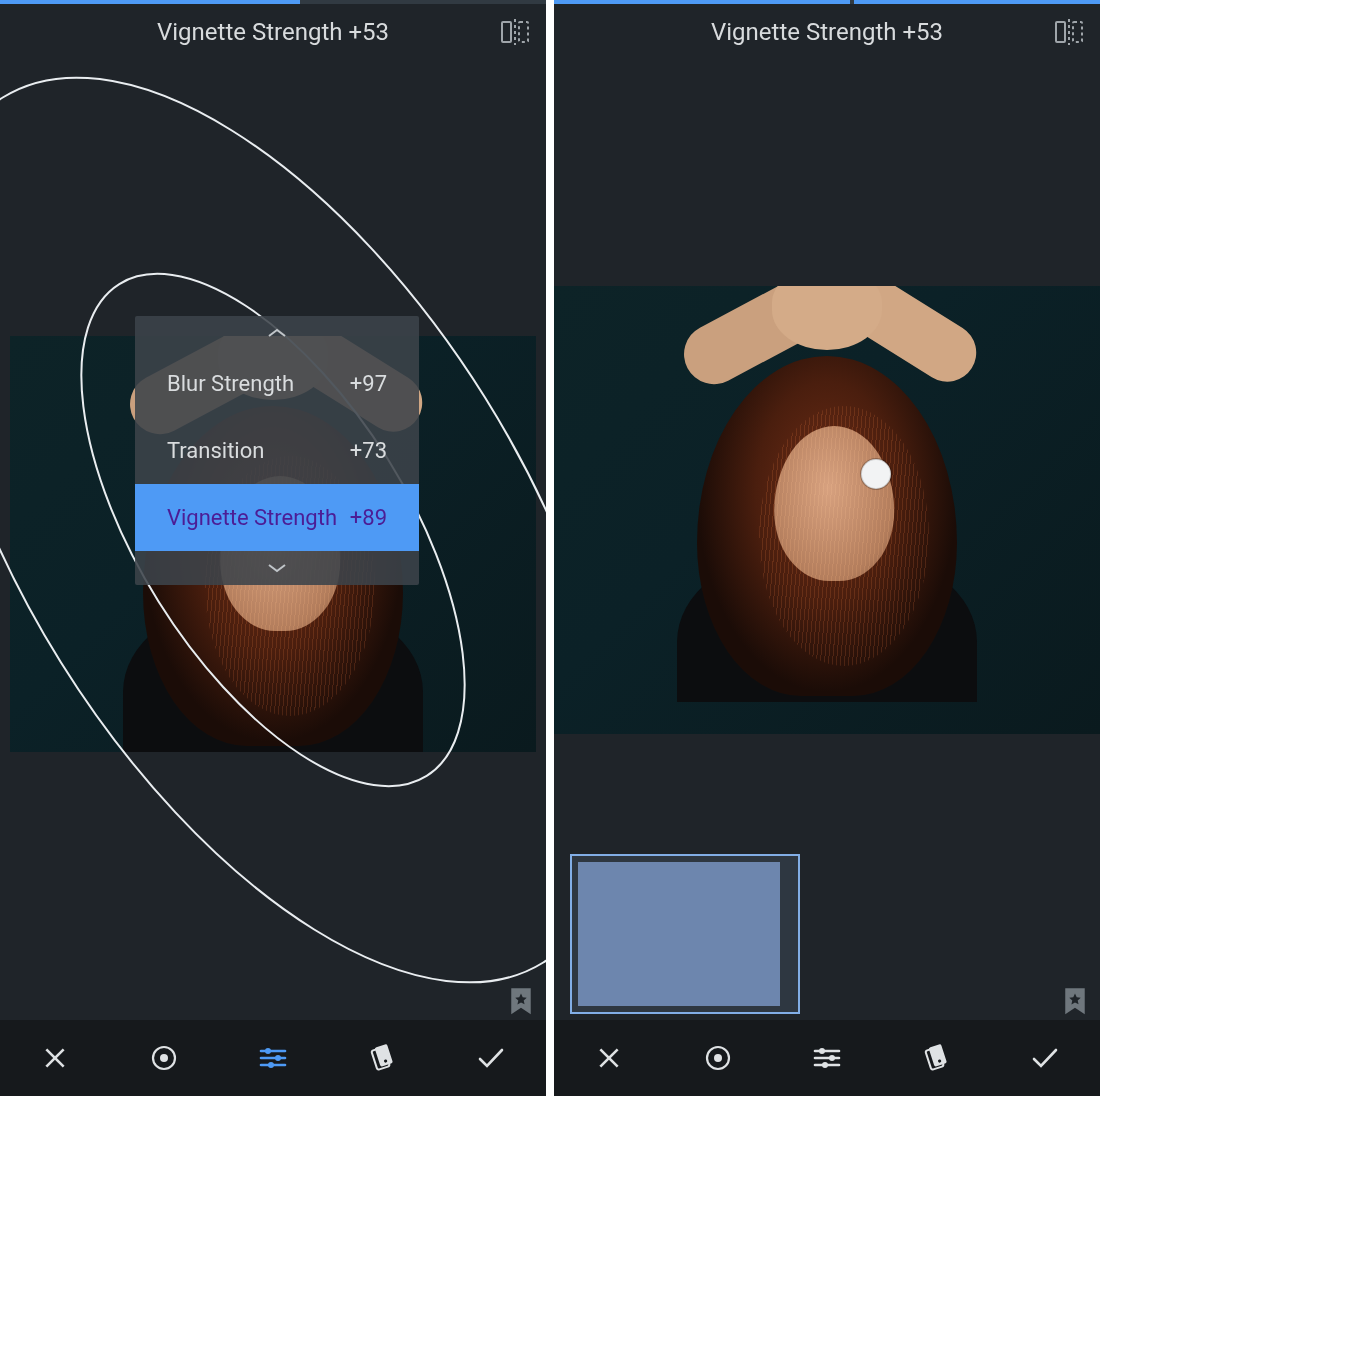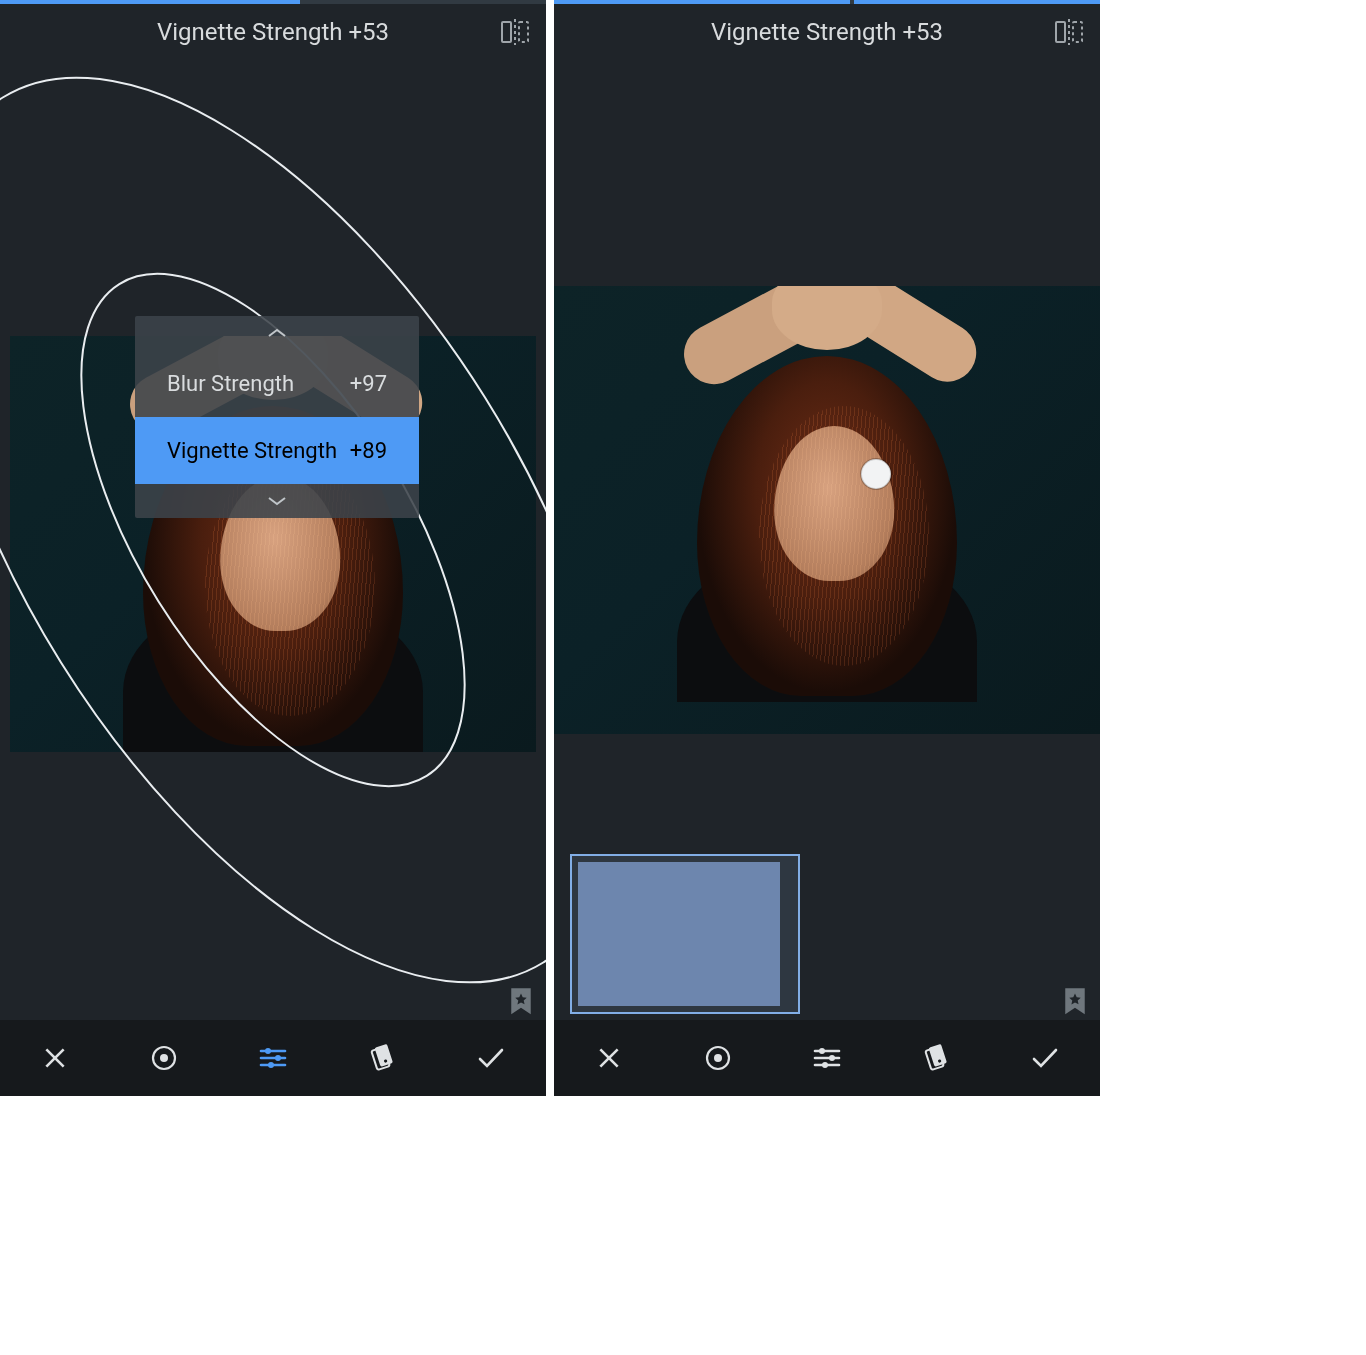--- a/index.html
+++ b/index.html
@@ -26,21 +26,21 @@
   .hand{position:absolute;left:50%;top:-6px;transform:translateX(-50%);width:110px;height:80px;background:#d4ab88;border-radius:40% 40% 50% 50%;}
   .torso{position:absolute;left:50%;bottom:0;transform:translateX(-50%);width:300px;height:150px;background:#0c0d0f;border-radius:40% 40% 0 0 / 60% 60% 0 0;}
   .strands{position:absolute;left:50%;top:120px;transform:translateX(-40%);width:170px;height:260px;background:repeating-linear-gradient(95deg,rgba(90,40,20,0) 0 3px,rgba(120,55,28,.35) 3px 4px);border-radius:50%;mix-blend-mode:screen;pointer-events:none;}
   
   .ellipses{position:absolute;left:0;right:0;top:60px;bottom:90px;pointer-events:none;}
   .ellipses svg{width:100%;height:100%;}
   
   .panel{position:absolute;left:95px;top:316px;width:284px;background:rgba(60,67,74,.88);border-radius:2px;color:#d2d6d9;margin-left:40px;}
   .panel .caret{height:34px;display:flex;align-items:center;justify-content:center;color:#c0c5c9;}
   .panel-row{height:67px;display:flex;align-items:center;padding:0 32px;justify-content:space-between;font-size:22px;color:#d9dcde;}
-  .panel-row.sel{background:#4e9af5;color:#000000;}
+  .panel-row.sel{background:#4e9af5;color:#4c1d95;}
   .panel-row .val{color:inherit;}
   
   .center-dot{position:absolute;width:28px;height:28px;border-radius:50%;background:#f2f3f4;border:1px solid rgba(0,0,0,.15);box-shadow:0 0 0 1px rgba(0,0,0,.25);}
   
   .style-panel{position:absolute;left:16px;bottom:78px;width:760px;height:162px;}
   .style-panel.right{left:14px;}
   .chip{position:absolute;left:0;top:0;width:226px;height:156px;border:2px solid #82aee6;background:#2e3741;}
   .chip-inner{position:absolute;inset:6px 18px 6px 6px;background:#6d86ae;}
   
   .star-badge{position:absolute;right:12px;bottom:80px;width:26px;height:30px;color:#6f777d;}
@@ -100,20 +100,24 @@
       <div class="panel">
         <div class="caret">
           <svg width="20" height="12" viewBox="0 0 20 12" stroke="currentColor" stroke-width="2" fill="none">
               <polyline points="2,9 10,3 18,9"></polyline>
             </svg>
         </div>
         <div class="panel-row">
           <span>Blur Strength</span>
           <span class="val">+97</span>
         </div>
+        <div class="panel-row">
+          <span>Transition</span>
+          <span class="val">+73</span>
+        </div>
         <div class="panel-row sel">
           <span>Vignette Strength</span>
           <span class="val">+89</span>
         </div>
         <div class="caret">
           <svg width="20" height="12" viewBox="0 0 20 12" stroke="currentColor" stroke-width="2" fill="none">
               <polyline points="2,3 10,9 18,3"></polyline>
             </svg>
         </div>
       </div>

